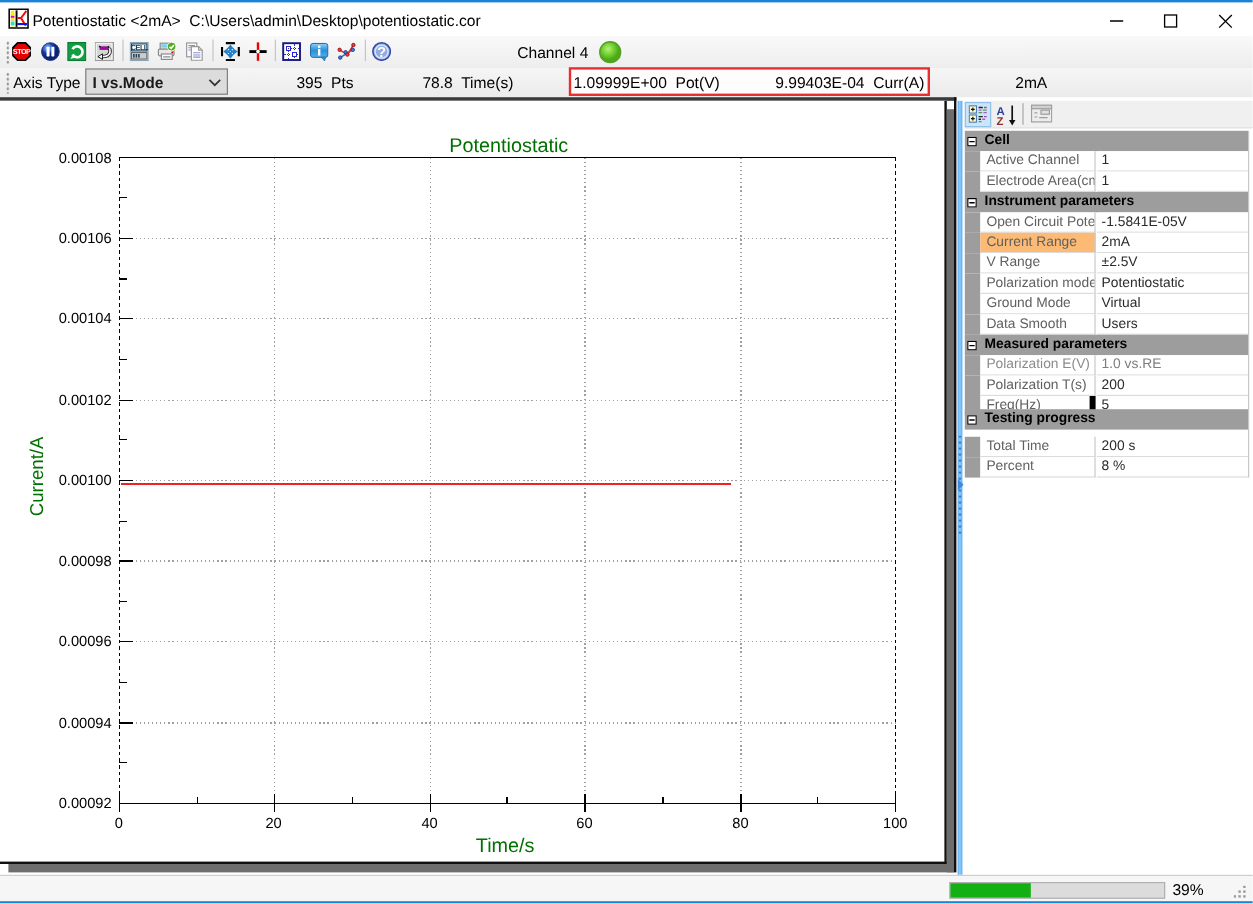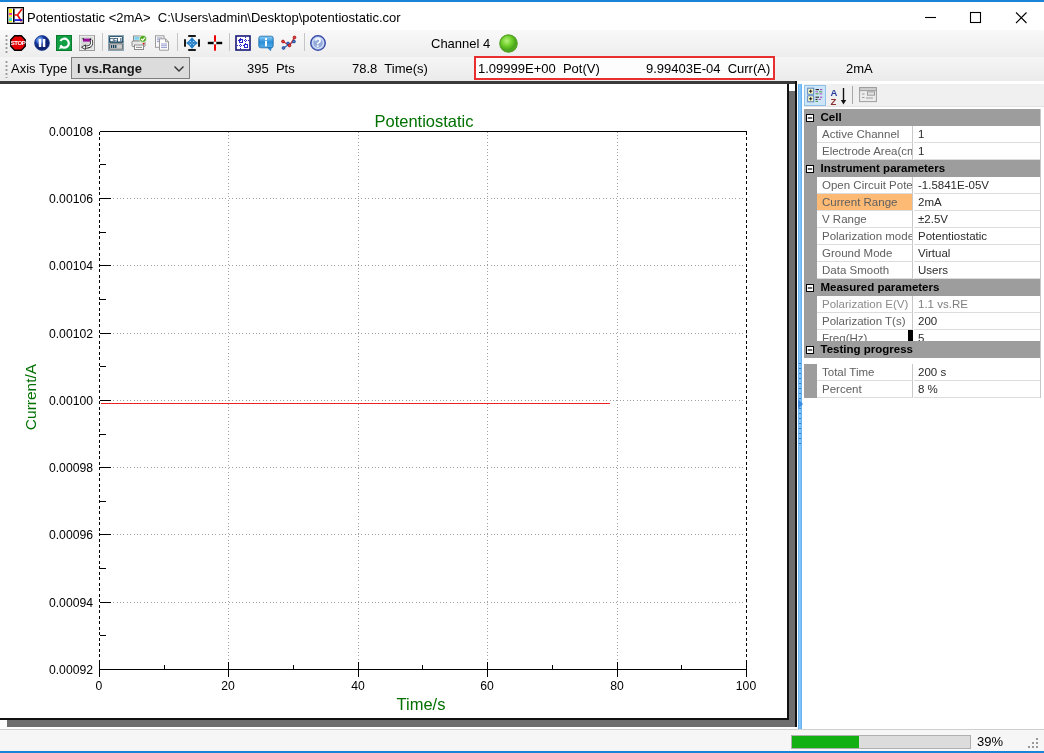--- a/index.html
+++ b/index.html
@@ -239,21 +239,21 @@
         </radialGradient>
       </defs>
     <circle cx="10.5" cy="10.5" r="8.7" fill="url(#led)" stroke="#55a025" stroke-width="1.2"></circle>
   </svg>
 </div>
 
 <div id="toolbar2" class="abs">
   <div class="abs grip" style="left:5px;top:3px;height:18px"></div>
   <div class="abs" style="left:11px;top:4px;font-size:13px">Axis Type</div>
   <div class="abs" style="left:71px;top:0px;width:119px;height:22px;background:#dcdcdc;border:1px solid #7f7f7f;">
-     <div class="abs" style="left:5px;top:3px;font-size:13px;font-weight:bold;color:#1a1a1a">I vs.Range</div>
+     <div class="abs" style="left:5px;top:3px;font-size:13px;font-weight:bold;color:#1a1a1a">I vs.Mode</div>
      <svg class="abs" style="left:101px;top:7px" width="12" height="8" viewBox="0 0 12 8">
         <path d="M1.5 1.5 L6 6 L10.5 1.5" stroke="#333" stroke-width="1.4" fill="none"></path>
       </svg>
   </div>
   <div class="abs" style="left:247px;top:4px;font-size:13px">395&nbsp; Pts</div>
   <div class="abs" style="left:352px;top:4px;font-size:13px">78.8&nbsp; Time(s)</div>
   <div class="abs" style="left:474px;top:-1.5px;width:301px;height:24px;background:#fdfdfd;border:2.5px solid #e82e2e"></div>
   <div class="abs" style="left:478px;top:4px;font-size:13px">1.09999E+00&nbsp; Pot(V)</div>
   <div class="abs" style="left:646px;top:4px;font-size:13px">9.99403E-04&nbsp; Curr(A)</div>
   <div class="abs" style="left:846px;top:4px;font-size:13px">2mA</div>
@@ -484,21 +484,21 @@
           <line x1="1.8" y1="4" x2="6.2" y2="4" stroke="#000" stroke-width="1.2"></line>
         </svg>
     <div class="abs" style="left:17px;top:1.5px;font-size:11.5px;font-weight:bold;color:#000">Measured parameters</div>
   </div>
   <div class="abs" style="left:0;top:212px;width:236.5px;height:17px">
     <div class="abs" style="left:0;top:0;width:13.5px;height:17px;background:#9d9d9d"></div>
     <div class="abs" style="left:13.5px;top:0;width:96px;height:17px;background:#fff;border-right:1px solid #c8c8c8;border-bottom:1px solid #dcdcdc;overflow:hidden">
       <div class="abs" style="left:5px;top:1.5px;font-size:11.5px;color:#8b8b8b;white-space:nowrap">Polarization E(V)</div>
     </div>
     <div class="abs" style="left:110.5px;top:0;width:126px;height:17px;background:#fff;border-bottom:1px solid #dcdcdc;overflow:hidden">
-      <div class="abs" style="left:4px;top:1.5px;font-size:11.5px;color:#7e7e7e;white-space:nowrap">1.1 vs.RE</div>
+      <div class="abs" style="left:4px;top:1.5px;font-size:11.5px;color:#7e7e7e;white-space:nowrap">1.0 vs.RE</div>
     </div>
   </div>
   <div class="abs" style="left:0;top:229px;width:236.5px;height:17px">
     <div class="abs" style="left:0;top:0;width:13.5px;height:17px;background:#9d9d9d"></div>
     <div class="abs" style="left:13.5px;top:0;width:96px;height:17px;background:#fff;border-right:1px solid #c8c8c8;border-bottom:1px solid #dcdcdc;overflow:hidden">
       <div class="abs" style="left:5px;top:1.5px;font-size:11.5px;color:#606060;white-space:nowrap">Polarization T(s)</div>
     </div>
     <div class="abs" style="left:110.5px;top:0;width:126px;height:17px;background:#fff;border-bottom:1px solid #dcdcdc;overflow:hidden">
       <div class="abs" style="left:4px;top:1.5px;font-size:11.5px;color:#2a2a2a;white-space:nowrap">200</div>
     </div>

